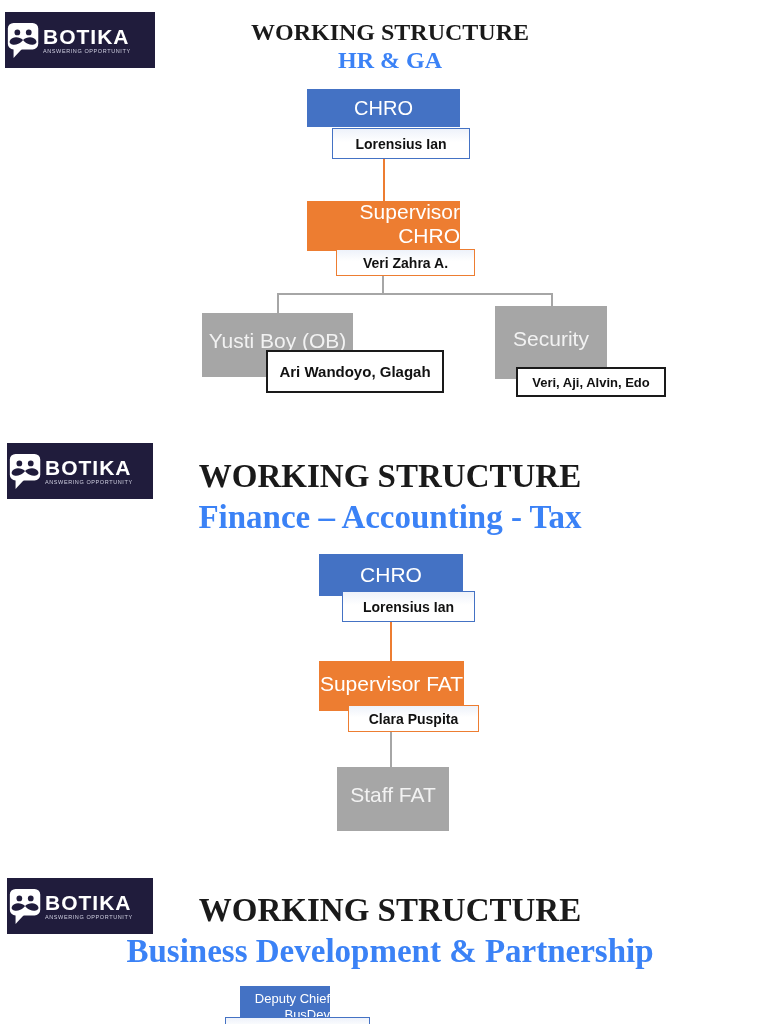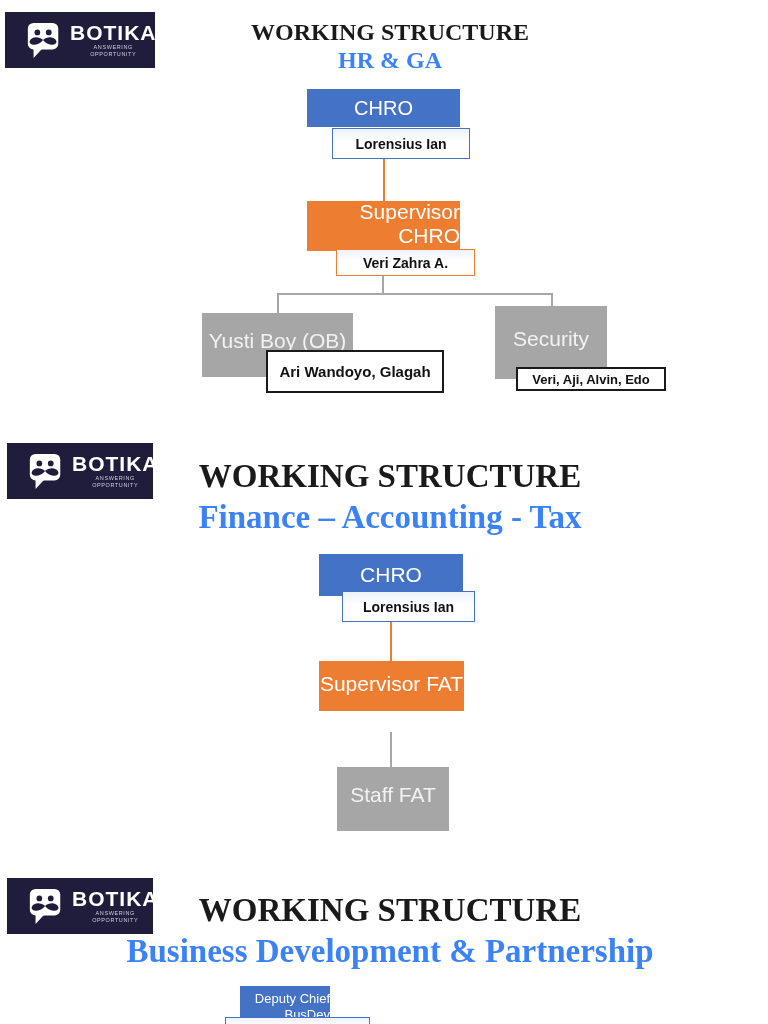--- a/index.html
+++ b/index.html
@@ -1,20 +1,20 @@
 <!DOCTYPE html>
 <html><head>
 <meta charset="utf-8">
 <style>
   html,body{margin:0;padding:0;background:#ffffff;}
   .page{position:relative;width:768px;height:1024px;background:#ffffff;overflow:hidden;
         font-family:"Liberation Sans",sans-serif;}
 
   
-  .logo{position:absolute;background:#201c3c;display:flex;align-items:center;gap:7px;padding:0 20px;box-sizing:border-box;text-align:center;}
+  .logo{position:absolute;background:#201c3c;display:flex;align-items:center;padding:0 0;box-sizing:border-box;}
   .logo-icon{flex:0 0 auto;}
   .logo-brand{color:#ffffff;font-weight:bold;font-size:21px;letter-spacing:1px;line-height:22px;}
   .logo-tagline{color:#cfcfe0;font-size:5.5px;letter-spacing:.6px;line-height:7px;}
   .logo1{left:5px;top:12px;width:150px;height:56px;}
   .logo2{left:7px;top:443px;width:146px;height:56px;}
   .logo3{left:7px;top:878px;width:146px;height:56px;}
 
   
   .title,.subtitle{position:absolute;left:90px;width:600px;text-align:center;
         font-family:"Liberation Serif",serif;font-weight:bold;white-space:nowrap;}
@@ -51,21 +51,21 @@
   .c1-l1{left:383px;top:159px;height:43px;}
   .c1-sup{left:307px;top:201px;width:153px;height:50px;padding-bottom:4px;}
   .c1-sup-n{left:336px;top:249px;width:139px;height:27px;}
   .c1-l2{left:382px;top:276px;height:17px;background:#a6a6a6;}
   .c1-l3{left:277px;top:293px;width:276px;}
   .c1-l4{left:277px;top:293px;height:20px;width:1.5px;}
   .c1-l5{left:551px;top:293px;height:14px;width:1.5px;}
   .c1-ob{left:202px;top:313px;width:151px;height:64px;}
   .c1-ob-n{left:266px;top:350px;width:178px;height:43px;font-size:15px;}
   .c1-sec{left:495px;top:306px;width:112px;height:73px;}
-  .c1-sec-n{left:516px;top:367px;width:150px;height:24px;font-size:13px;}
+  .c1-sec-n{left:516px;top:367px;width:150px;height:30px;font-size:13px;}
 
   
   .c2-chro{left:319px;top:554px;width:144px;height:42px;}
   .c2-chro-n{left:342px;top:591px;width:133px;height:31px;}
   .c2-l1{left:390px;top:621px;height:41px;}
   .c2-sup{left:319px;top:661px;width:145px;height:50px;padding-bottom:4px;}
   .c2-sup-n{left:348px;top:705px;width:131px;height:27px;}
   .c2-l2{left:390px;top:732px;height:36px;width:1.5px;}
   .c2-staff{left:337px;top:767px;width:112px;height:64px;}
   .c2-staff-n{left:406px;top:808px;width:112px;height:36px;}
@@ -134,20 +134,21 @@
   <div class="title t2">WORKING STRUCTURE</div>
   <div class="subtitle s2">Finance – Accounting - Tax</div>
 
   <div class="line lv lorange c2-l1"></div>
   <div class="line lv lgray c2-l2"></div>
 
   <div class="role blue c2-chro">CHRO</div>
   <div class="nbox bd-blue c2-chro-n">Lorensius Ian</div>
 
   <div class="role orange c2-sup">Supervisor FAT</div>
+  <div class="nbox bd-orange c2-sup-n">Clara Puspita</div>
 
   <div class="role gray c2-staff">Staff FAT</div>
 
   <div class="logo logo3">
     <svg class="logo-icon" width="38" height="40" viewBox="0 0 40 42">
       <rect x="3" y="3" width="32" height="28" rx="6" fill="#ffffff"></rect>
       <polygon points="9,28 9,40 20,28" fill="#ffffff"></polygon>
       <circle cx="13" cy="13" r="3" fill="#201c3c"></circle>
       <circle cx="25" cy="13" r="3" fill="#201c3c"></circle>
       <path d="M19 21 C15 17, 7 17, 5 22 C4 26, 10 27, 14 25 C16.5 24, 18 22.5, 19 21 Z" fill="#201c3c"></path>

